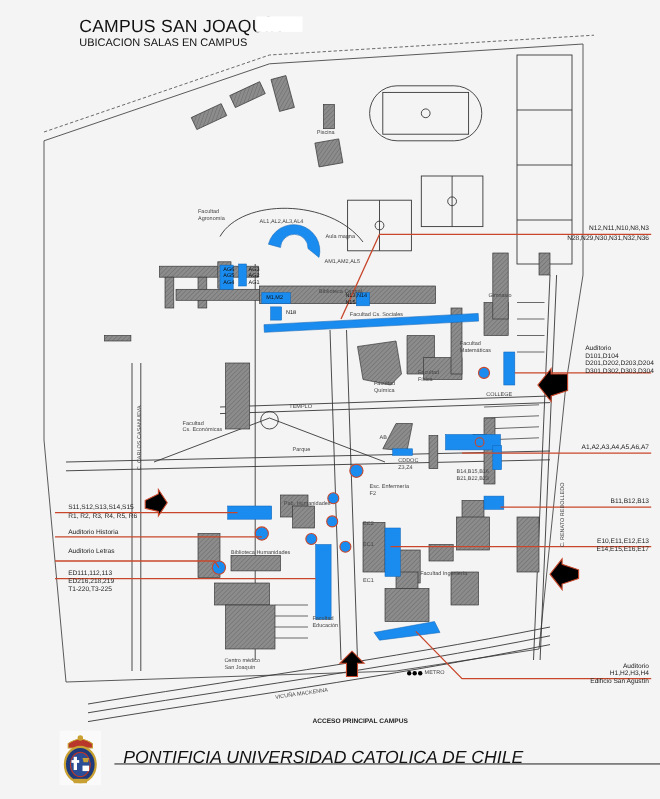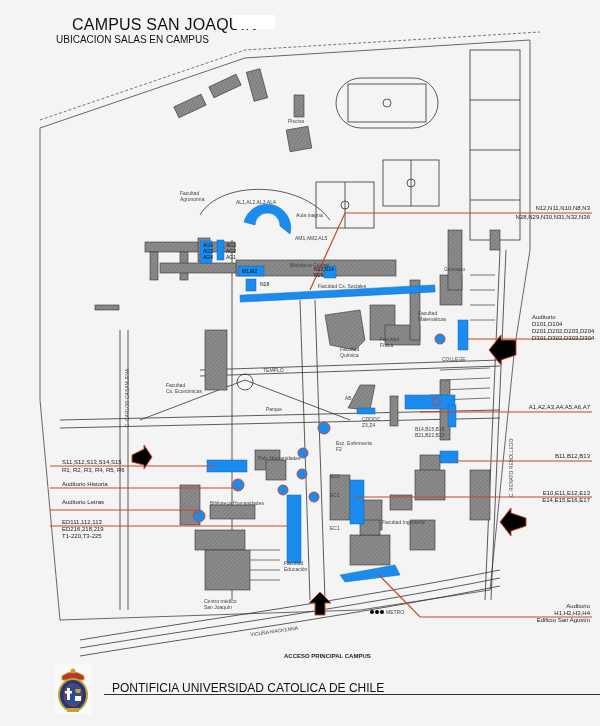--- a/index.html
+++ b/index.html
@@ -1,27 +1,27 @@
 <!DOCTYPE html>
 <html><head>
 <meta charset="utf-8">
 <style>
   html,body{margin:0;padding:0;background:#f4f4f4;}
   body{width:600px;height:726px;position:relative;overflow:hidden;font-family:"Liberation Sans",sans-serif;}
   .abs{position:absolute;}
   .title{left:72px;top:16px;font-size:16px;color:#111;letter-spacing:0.2px;}
   .title-mask{left:233px;top:15px;width:42px;height:14px;background:#fff;}
-  .subtitle{left:56px;top:34px;font-size:10px;color:#111;text-align:right;}
+  .subtitle{left:72px;top:34px;font-size:10px;color:#111;text-align:right;}
   svg.map{position:absolute;left:0;top:0;}
   .lbl{position:absolute;font-size:6px;color:#222;white-space:nowrap;line-height:7px;}
   .lbl-r{text-align:right;}
   .maplbl{position:absolute;font-size:5px;color:#444;white-space:nowrap;line-height:6px;}
   .blue-lbl{position:absolute;font-size:5px;color:#111;white-space:nowrap;line-height:6px;}
   .access{left:284px;top:653px;font-size:6px;font-weight:bold;color:#222;}
-  .footer{left:112px;top:681px;font-size:12px;color:#111;}
+  .footer{left:112px;top:681px;font-size:16px;color:#111;font-style:italic;}
   .footer-line{left:104px;top:694px;width:496px;height:1px;background:#333;}
   .logo{left:54px;top:664px;width:38px;height:50px;}
 </style>
 </head>
 <body>
 
 <div class="abs title">CAMPUS  SAN JOAQUÍN</div>
 <div class="abs title-mask"></div>
 <div class="abs subtitle">UBICACION SALAS EN CAMPUS</div>
 

